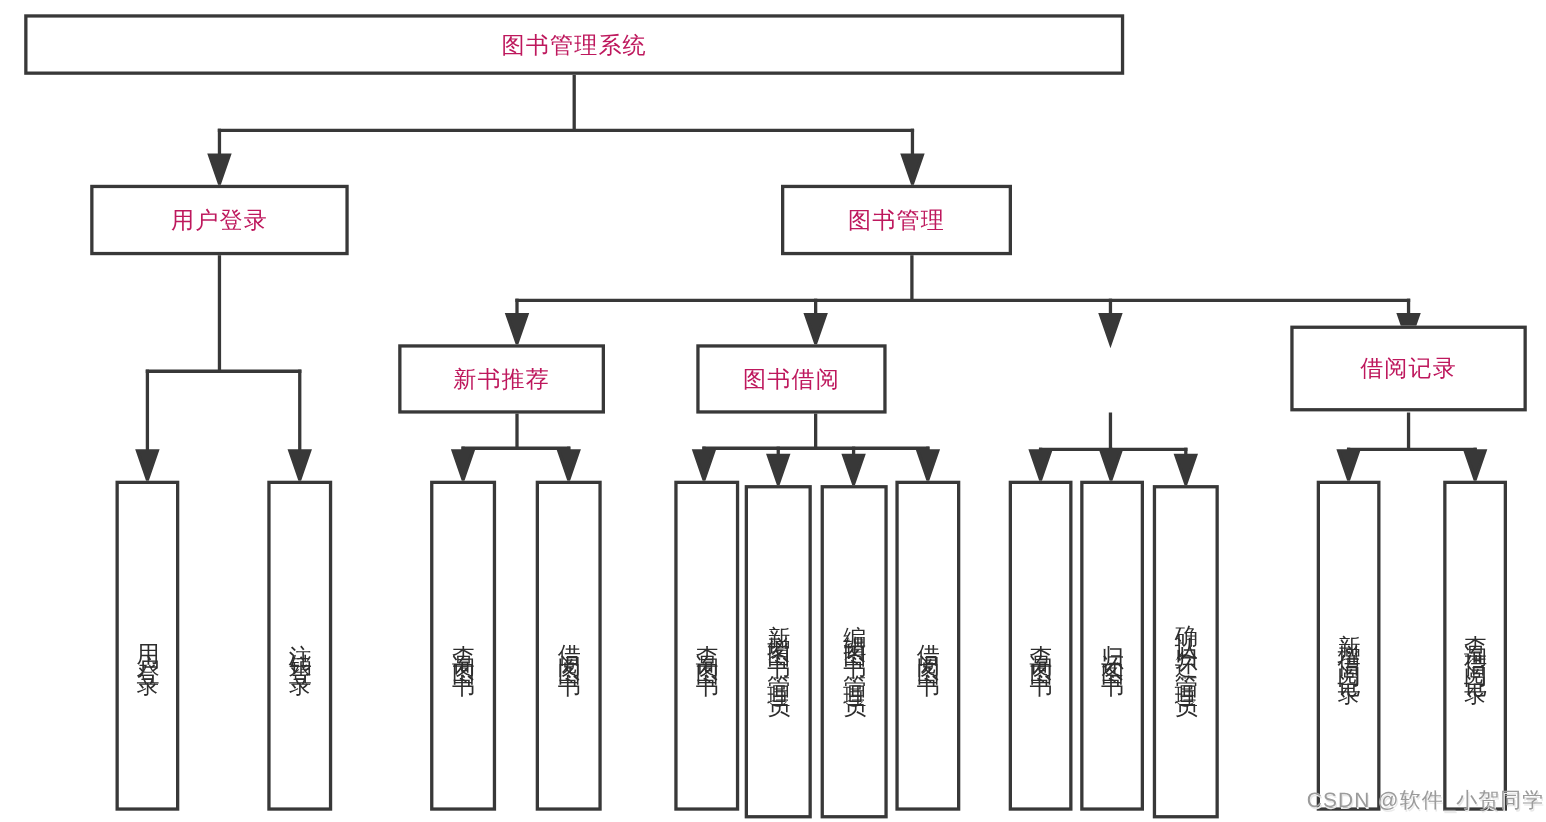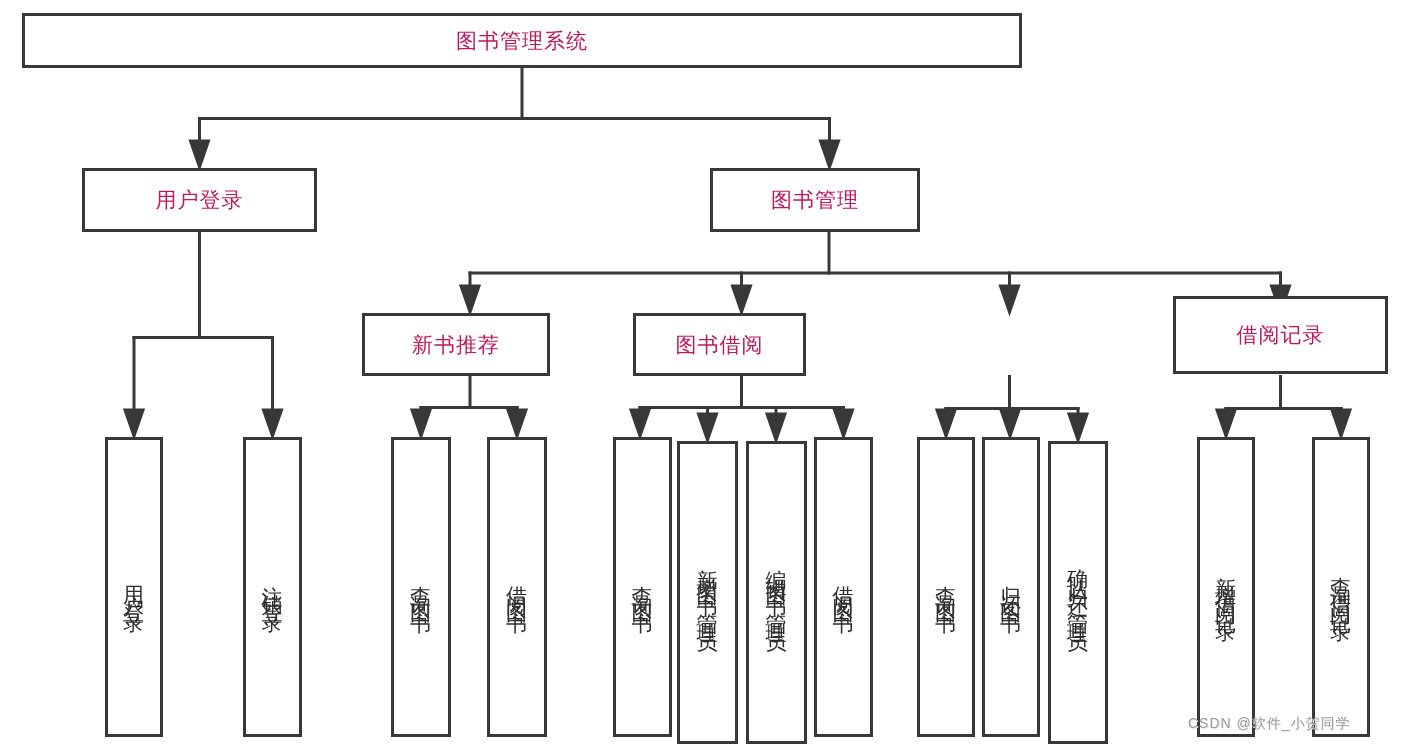--- a/index.html
+++ b/index.html
@@ -33,21 +33,21 @@
     font-size:21px;
     color:#2d2d2d;
     letter-spacing:9px;
     line-height:1;
     white-space:nowrap;
   }
   #watermark{
     position:absolute;
     left:1188px;top:715px;
     z-index:3;
-    font-size:14px;
+    font-size:19px;
     color:#9b9b9b;
     text-shadow:1px 1px 0 #e9e9e9;
     letter-spacing:1px;
     white-space:nowrap;
   }
 </style>
 </head>
 <body>
 
 <div id="canvas">

